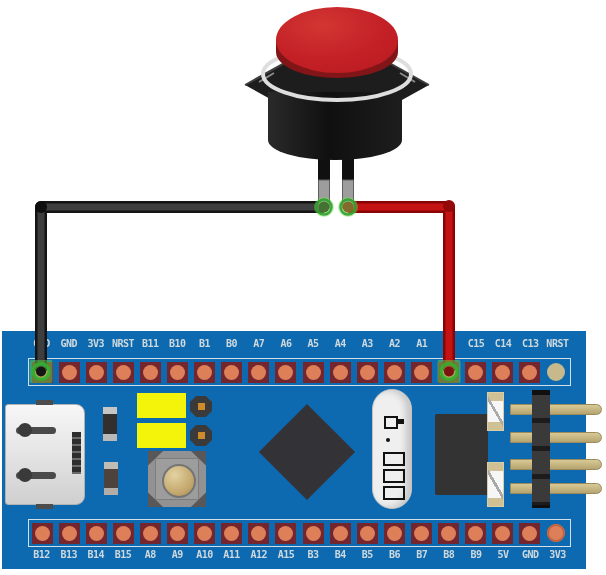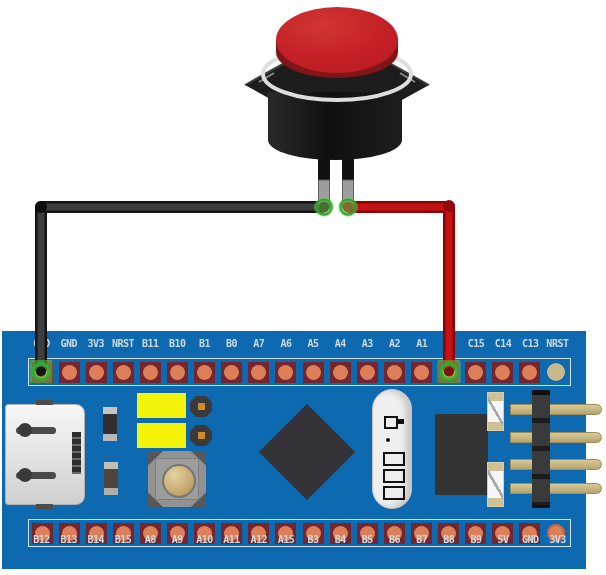--- a/index.html
+++ b/index.html
@@ -32,21 +32,21 @@
   .pin-row.top .pin-cell:nth-child(20) .hole { width:18px; height:18px; background:#c8b98c; }
   .pin-row.bottom .pin-cell:nth-child(20) .hole { width:18px; height:18px; box-shadow:inset 0 0 0 2px #c2633e; }
   
   .label-row {
     position:absolute; left:28px; width:543px;
     display:grid; grid-template-columns:repeat(20,1fr); justify-items:center;
     font-size:10px; font-weight:bold; letter-spacing:-0.5px;
     color:#cfd9dd; z-index:2; white-space:nowrap;
   }
   .label-row.top { top:338px; }
-  .label-row.bottom { top:534px; }
+  .label-row.bottom { top:549px; }
   
   .comp { position:absolute; box-sizing:border-box; }
   .usb {
     left:5px; top:404px; width:80px; height:101px;
     background:linear-gradient(180deg,#f7f7f7,#e2e2e2 55%,#cfcfcf);
     border:1px solid #b2b2b2; border-radius:3px 9px 9px 3px; z-index:3;
   }
   .usb .tab { position:absolute; left:30px; width:17px; height:5px; background:#4c4c4c; }
   .usb .tab.t { top:-5px; } .usb .tab.b { bottom:-5px; }
   .usb .slot { position:absolute; left:10px; width:40px; height:7px; background:#4a4a4a; border-radius:4px; }

